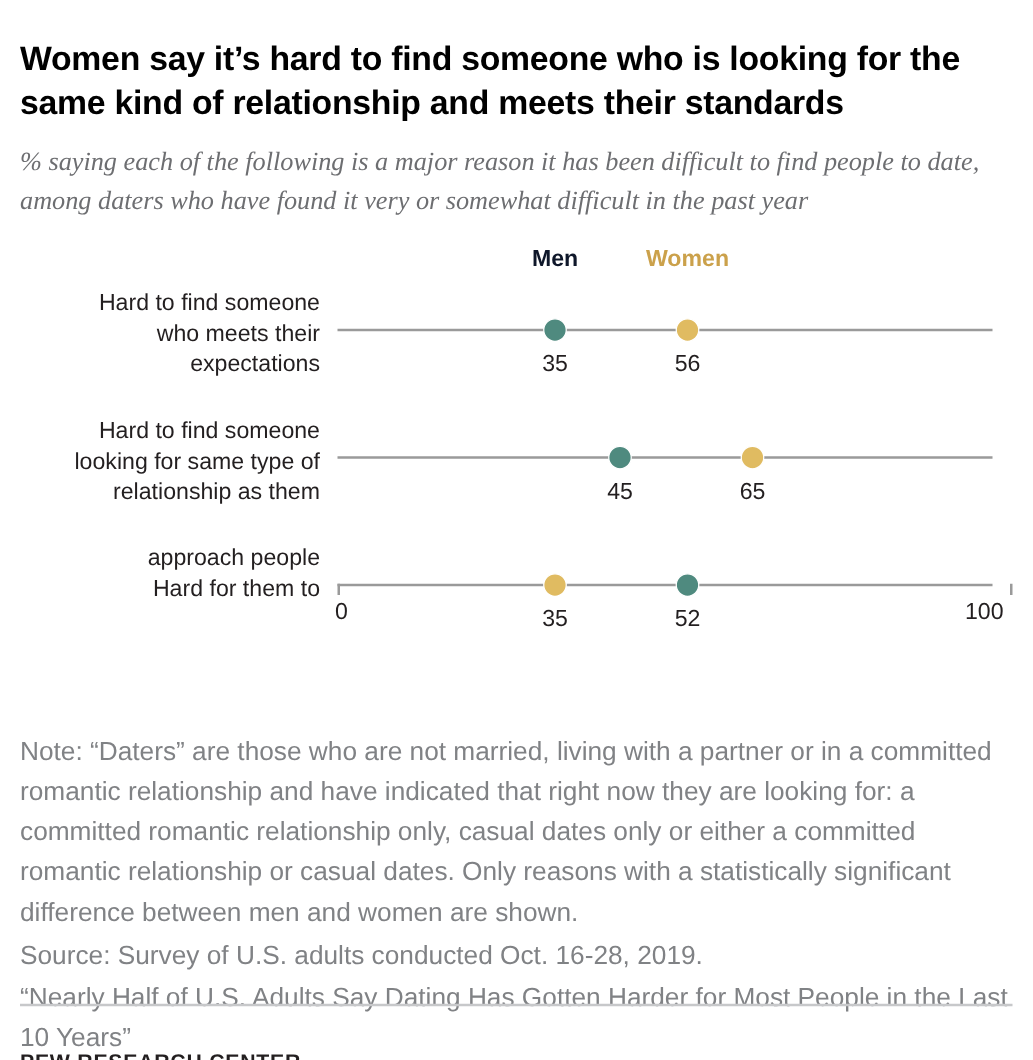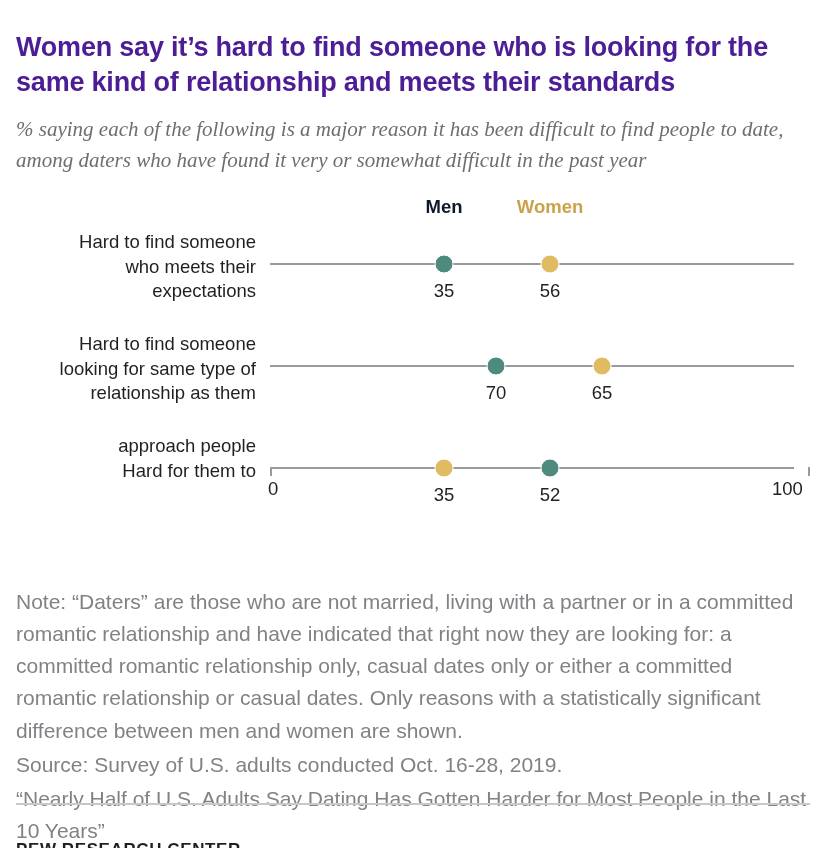--- a/index.html
+++ b/index.html
@@ -19,21 +19,21 @@
     width: 826px;
     height: 848px;
     box-sizing: border-box;
     padding: 0 16px;
   }
   .title {
     font-size: 27px;
     font-weight: bold;
     line-height: 1.30;
     letter-spacing: -0.2px;
-    color: #4c1d95;
+    color: #000000;
     margin: 30px 0 0 0;
     max-width: 790px;
   }
   .subtitle {
     font-family: "Liberation Serif", serif;
     font-style: italic;
     font-size: 21px;
     line-height: 1.47;
     color: #6d6e71;
     margin: 14px 0 0 0;
@@ -172,21 +172,21 @@
 
     <div class="row" style="top:136px; height:92px;">
       <div class="row-label" style="top:0;">
         <div>Hard to find someone</div>
         <div>looking for same type of</div>
         <div>relationship as them</div>
       </div>
       <div class="axis-line" style="left:254px; right:16px; top:33px;"></div>
       <div class="dot dot-men" style="left:480px; top:34px;"></div>
       <div class="dot dot-women" style="left:586px; top:34px;"></div>
-      <div class="dot-value" style="left:480px; top:50px;">70</div>
+      <div class="dot-value" style="left:480px; top:50px;">45</div>
       <div class="dot-value" style="left:586px; top:50px;">65</div>
     </div>
 
     <div class="row" style="top:238px; height:92px;">
       <div class="row-label" style="top:0;">
         <div>approach people</div>
         <div>Hard for them to</div>
       </div>
       <div class="axis-line" style="left:254px; right:16px; top:33px;"></div>
       <div class="tick-mark" style="left:254px; top:33px;"></div>

